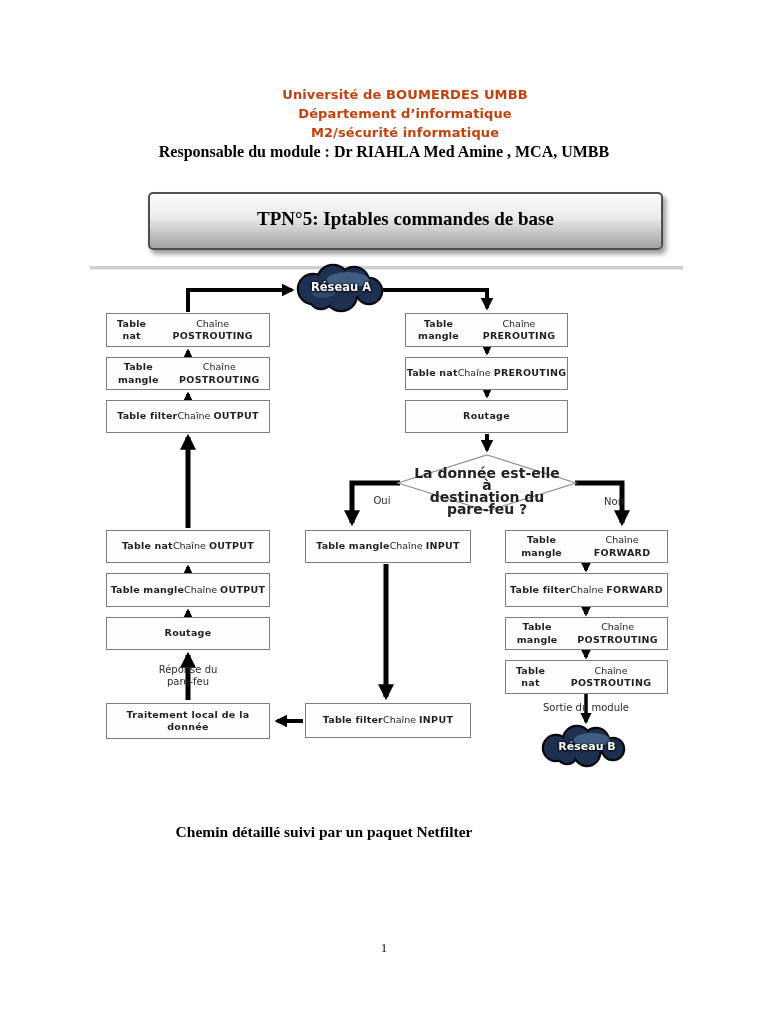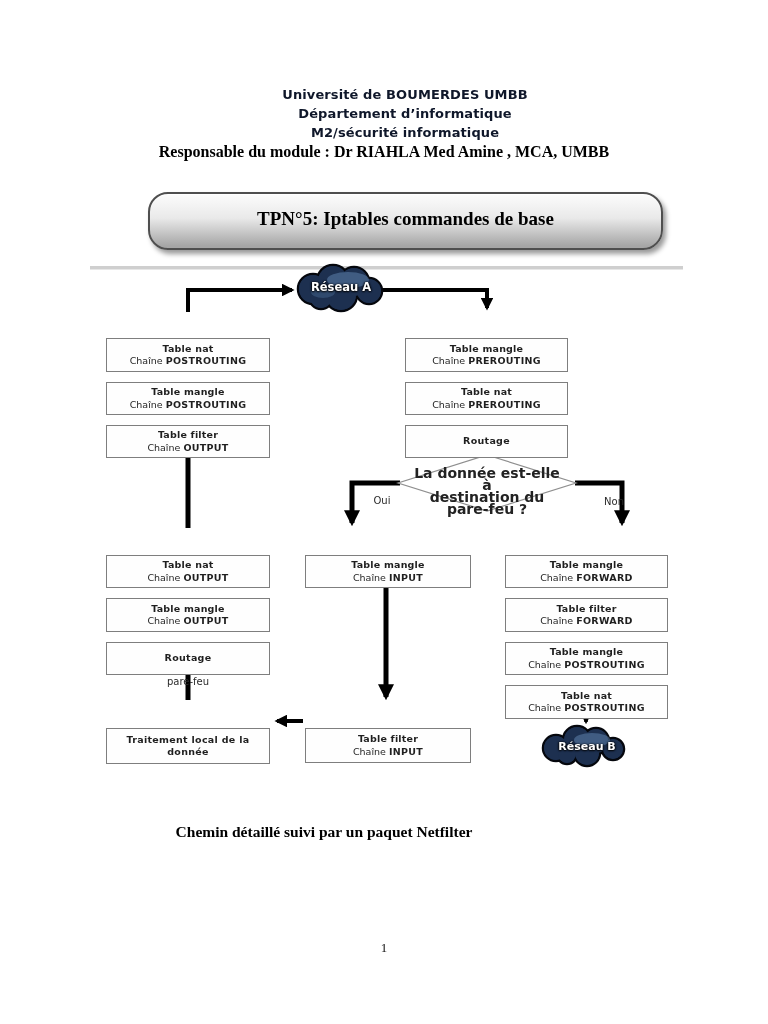--- a/index.html
+++ b/index.html
@@ -1,35 +1,35 @@
 <!DOCTYPE html>
 <html><head>
 <meta charset="utf-8">
 <style>
   html,body{margin:0;padding:0;background:#ffffff;}
   .page{position:relative;width:768px;height:1024px;background:#ffffff;overflow:hidden;
         font-family:"Liberation Sans",sans-serif;}
   
   .hdr{position:absolute;top:85px;left:42px;width:726px;text-align:center;
        font-family:"DejaVu Sans",sans-serif;font-weight:700;font-size:13px;
-       line-height:19px;color:#0f172a;letter-spacing:.1px;}
+       line-height:19px;color:#c2410c;letter-spacing:.1px;}
   .resp{position:absolute;top:143px;left:0;width:768px;text-align:center;
         font-family:"Liberation Serif",serif;font-weight:700;font-size:16px;color:#000;}
   
   .banner{position:absolute;left:148px;top:192px;width:511px;height:49px;
-          border:2px solid #4f4f4f;border-radius:20px;
+          border:2px solid #4f4f4f;border-radius:5px;
           background:linear-gradient(#fcfcfc,#e9e9e9 45%,#a6a6a6 96%);
           box-shadow:3px 4px 5px rgba(0,0,0,.40), inset 0 1px 0 #ffffff;
           display:flex;align-items:center;justify-content:center;padding-bottom:5px;
           font-family:"Liberation Serif",serif;font-weight:700;font-size:19px;color:#000;}
   
   .fbox{position:absolute;background:#fefefe;border:1px solid #7e7e7e;
-        display:flex;flex-direction:column;align-items:center;justify-content:center;
+        display:flex;flex-direction:row;align-items:center;justify-content:center;
         text-align:center;font-family:"DejaVu Sans",sans-serif;color:#1f1f1f;
-        line-height:12.5px;box-sizing:border-box;margin-top:25px;}
+        line-height:12.5px;box-sizing:border-box;}
   .bl1{font-size:9.5px;font-weight:700;letter-spacing:.2px;}
   .bl2{font-size:9.5px;}
   .bl2 span{font-weight:400;}
   .bl2 b{font-weight:700;letter-spacing:.3px;}
   .bsingle{font-size:9.5px;font-weight:700;letter-spacing:.3px;}
   .fbox.wrap{padding:8px 8px;}
   
   .flab{position:absolute;font-family:"DejaVu Sans",sans-serif;font-size:10px;
         color:#2b2b2b;text-align:center;line-height:12px;}
   .decision-text{position:absolute;left:408px;top:467px;width:158px;text-align:center;

